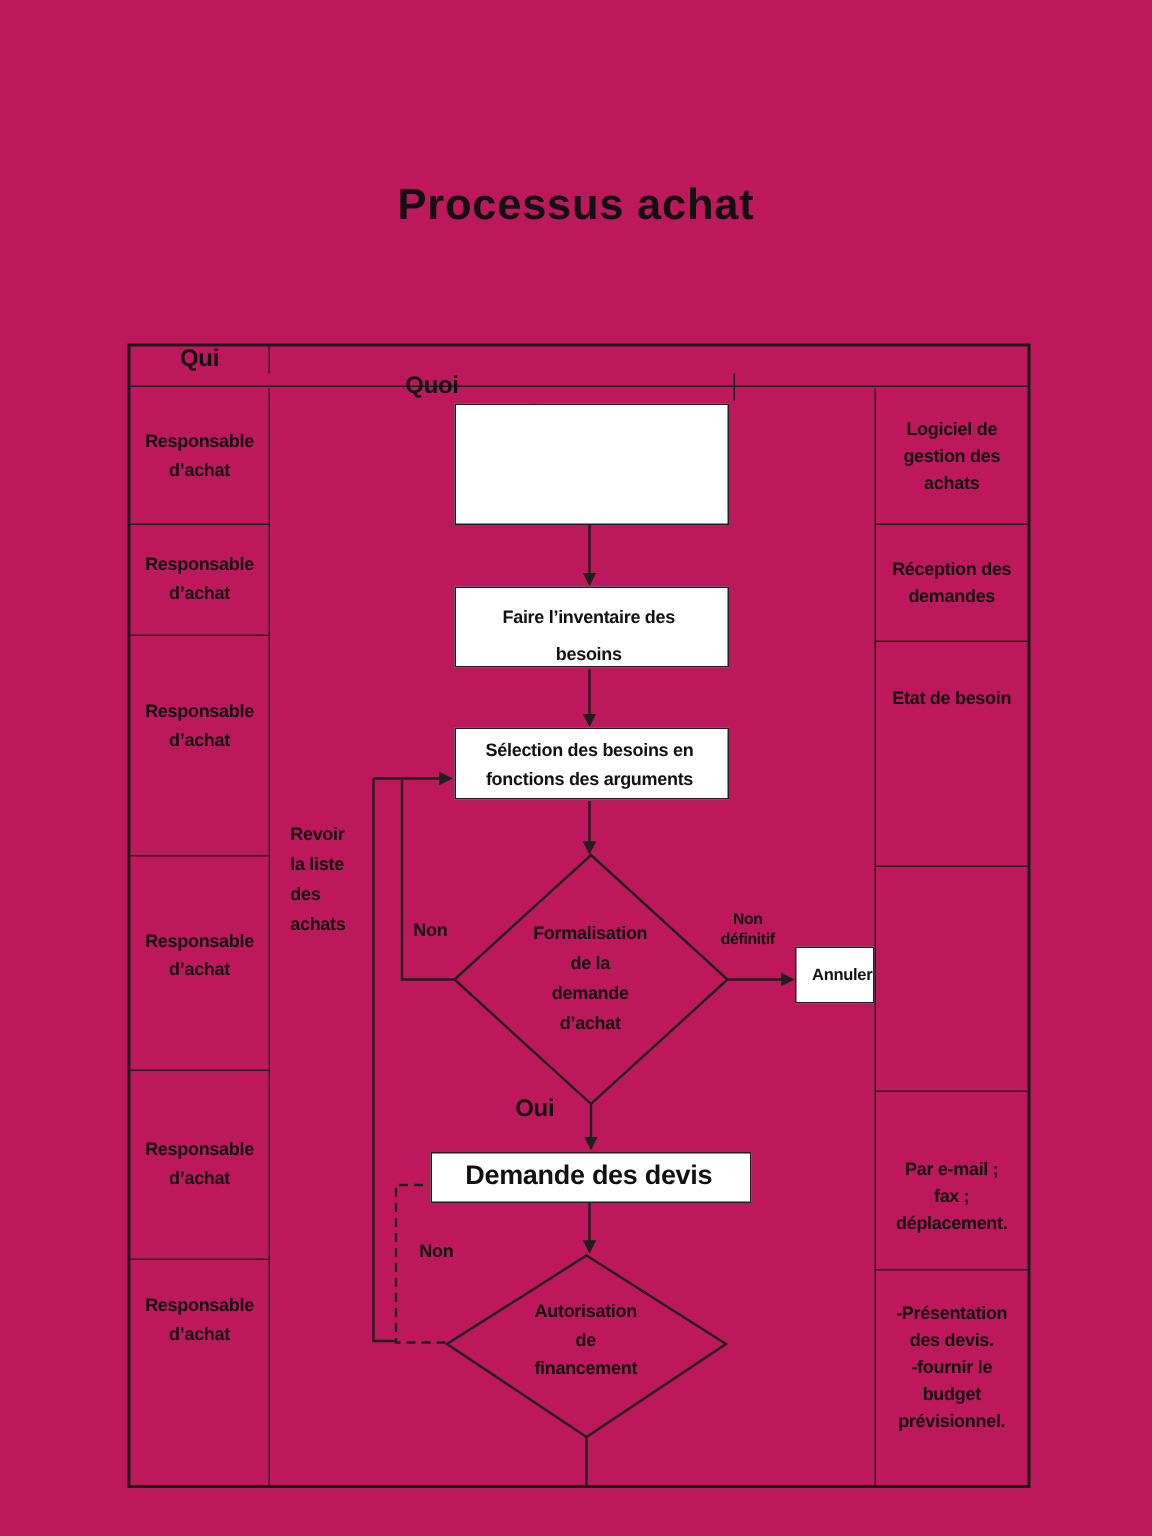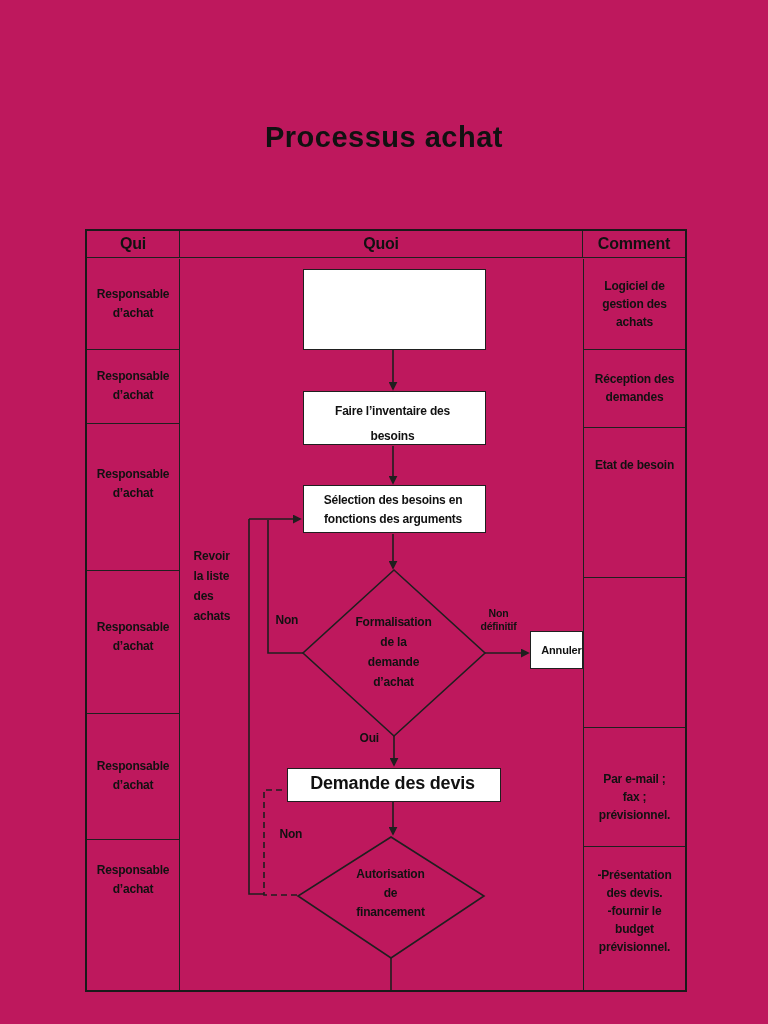--- a/index.html
+++ b/index.html
@@ -6,21 +6,21 @@
   .page{position:relative;width:768px;height:1024px;background:#be185d;overflow:hidden;
         font-family:"Liberation Sans",sans-serif;font-weight:bold;color:#111111;}
   .preline{white-space:pre-line;}
   .title{position:absolute;left:0;top:121px;width:100%;margin:0;text-align:center;
          font-size:29px;letter-spacing:0.5px;color:#111111;}
 
   
   .table{position:absolute;left:85px;top:229px;width:598px;height:759px;
          border:2px solid #1a1a1a;}
   .thead{position:absolute;left:0;top:0;width:598px;height:26px;display:flex;
-         border-bottom:1.5px solid #1f1f1f;}
+         border-bottom:1.5px solid #1f1f1f;flex-direction:column;}
   .th{display:flex;align-items:center;justify-content:center;font-size:16px;letter-spacing:-0.2px;}
   .th-qui{width:92px;border-right:1.5px solid #1f1f1f;}
   .th-quoi{width:402px;border-right:1.5px solid #1f1f1f;}
   .th-comment{flex:1;}
 
   
   .qui-col{position:absolute;left:0;top:27.5px;width:92px;height:731.5px;
            border-right:1.5px solid #1f1f1f;}
   .qcell{display:flex;align-items:center;justify-content:center;text-align:center;
          font-size:12px;line-height:19px;letter-spacing:-0.2px;
@@ -52,21 +52,21 @@
   .flabel{position:absolute;text-align:center;letter-spacing:-0.2px;}
   .lbl-box1{left:115px;top:15px;width:195px;font-size:12px;line-height:19px;}
   .lbl-box2{left:111px;top:140px;width:202px;font-size:12px;line-height:25px;}
   .lbl-box3{left:115px;top:232px;width:195px;font-size:12px;line-height:19px;}
   .lbl-box4{left:106px;top:516px;width:212px;font-size:18px;line-height:16px;}
   .lbl-d1{left:153px;top:353px;width:120px;font-size:12px;line-height:20px;}
   .lbl-d2{left:150px;top:606px;width:120px;font-size:12px;line-height:19px;}
   .lbl-revoir{left:13px;top:287px;width:60px;text-align:left;font-size:12px;line-height:20px;}
   .lbl-non1{left:95px;top:354px;font-size:12px;}
   .lbl-non2{left:99px;top:568px;font-size:12px;}
-  .lbl-oui{left:163px;top:472px;font-size:12px;margin-left:16px;}
+  .lbl-oui{left:163px;top:472px;font-size:16px;}
   .lbl-nondef{left:286px;top:348px;width:64px;font-size:10.5px;line-height:13.5px;}
 </style>
 </head>
 <body>
 
 <div class="page">
   <h1 class="title">Processus achat</h1>
 
   <div class="table">
 
@@ -153,21 +153,21 @@
     <div class="comment-col">
       <div class="ccell c1 preline">Logiciel de
 gestion des
 achats</div>
       <div class="ccell c2 preline">Réception des
 demandes</div>
       <div class="ccell c3 preline">Etat de besoin</div>
       <div class="ccell c4 preline"></div>
       <div class="ccell c5 preline">Par e-mail ;
 fax ;
-prévisionnel.</div>
+déplacement.</div>
       <div class="ccell c6 preline">-Présentation
 des devis.
 -fournir le
 budget
 prévisionnel.</div>
     </div>
 
   </div>
 </div>
 

